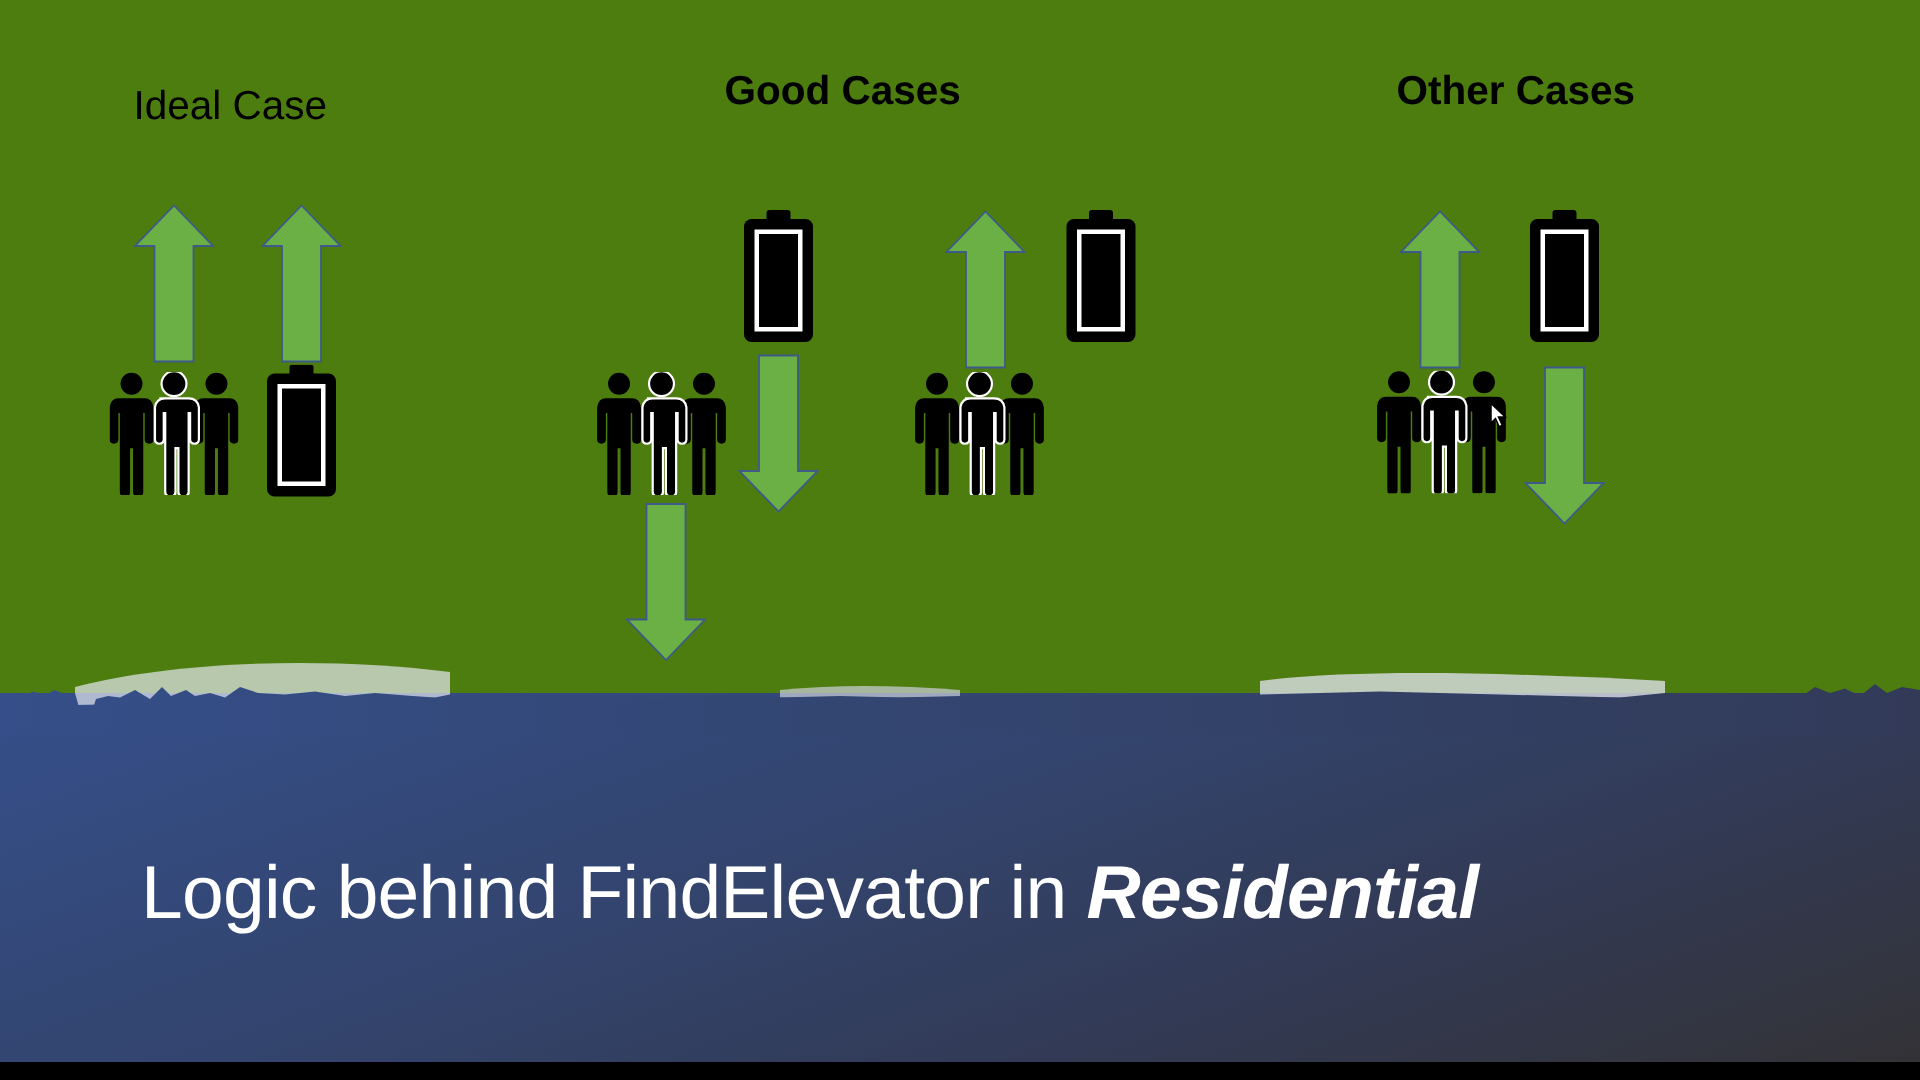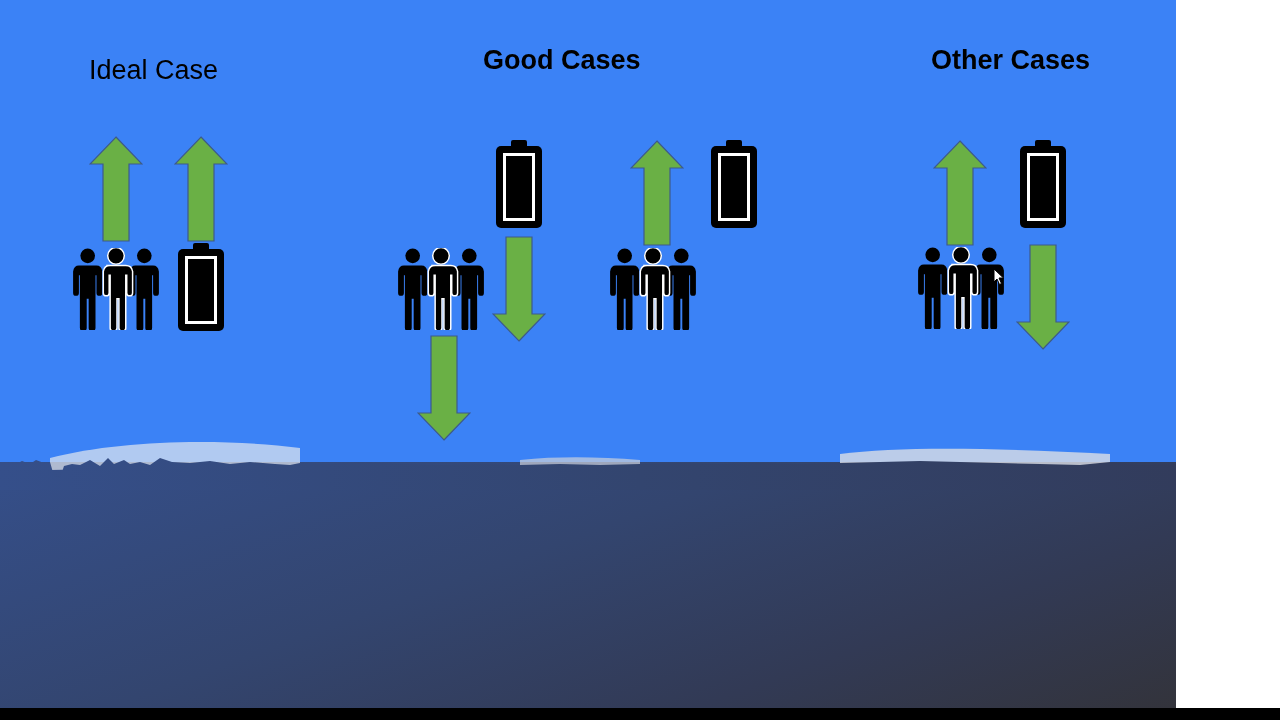--- a/index.html
+++ b/index.html
@@ -1,17 +1,17 @@
 <!DOCTYPE html>
 <html><head>
 <meta charset="utf-8">
 <style>
   html, body { margin: 0; padding: 0; }
   body { width: 1280px; height: 720px; overflow: hidden; position: relative; background: #ffffff; font-family: "Liberation Sans", sans-serif; }
-  .slide { position: absolute; left: 0; top: 0; width: 1176px; height: 708px; background: #3b82f6; overflow: hidden; }
+  .slide { position: absolute; left: 0; top: 0; width: 1280px; height: 708px; background: #4d7c0f; overflow: hidden; }
   .letterbox { position: absolute; left: 0; top: 708px; width: 1280px; height: 12px; background: #000000; }
   .heading { position: absolute; color: #000; font-size: 27px; white-space: nowrap; }
   .heading.bold { font-weight: bold; }
   .abs { position: absolute; }
   .band { position: absolute; left: 0; top: 462px; width: 1280px; height: 246px;
     background: linear-gradient(160deg, #354f8a 0%, #33456f 40%, #323a55 70%, #333236 100%); }
   .brush { position: absolute; left: 0; top: 420px; width: 1280px; height: 70px; }
   .title { position: absolute; left: 94px; top: 566px; color: #ffffff; font-size: 50px; white-space: nowrap; letter-spacing: -0.5px; }
   .title .em { font-style: italic; font-weight: bold; }
   .cursor { position: absolute; left: 993px; top: 268px; }
@@ -117,15 +117,16 @@
       </linearGradient>
     </defs>
 
     <path d="M50,38 C120,20 220,18 300,28 L300,45 L50,50 Z" fill="#e4e8ef" opacity="0.7"></path>
     <path d="M840,34 C900,26 1000,28 1110,34 L1110,45 L840,46 Z" fill="#dcdfe6" opacity="0.8"></path>
     <path d="M520,40 C560,36 600,37 640,40 L640,45 L520,45 Z" fill="#cdd2dc" opacity="0.7"></path>
 
     <path d="M0,44 L8,42 L14,45 L22,41 L30,44 L36,40 L44,43 L50,42 L54,56 L60,58 L64,46 L72,44 L80,45 L90,40 L100,46 L108,38 L114,44 L124,40 L130,44 L140,42 L150,45 L160,38 L172,42 L190,43 L210,41 L230,44 L250,42 L275,44 L290,45 L300,43 L330,44 L360,42 L400,44 L440,45 L480,44 L520,45 L560,44 L600,45 L640,44 L680,43 L720,44 L760,43 L800,44 L840,43 L880,42 L920,41 L960,42 L1000,43 L1040,44 L1080,45 L1110,42 L1140,45 L1180,44 L1200,45 L1210,38 L1220,42 L1230,39 L1240,44 L1250,36 L1258,42 L1268,38 L1280,40 L1280,70 L0,70 Z" fill="url(#bandGrad)"></path>
   </svg>
 
+  <div class="title"><span>Logic behind FindElevator in </span><span class="em">Residential</span></div>
 </div>
 
 <div class="letterbox"></div>
 
 </body></html>

